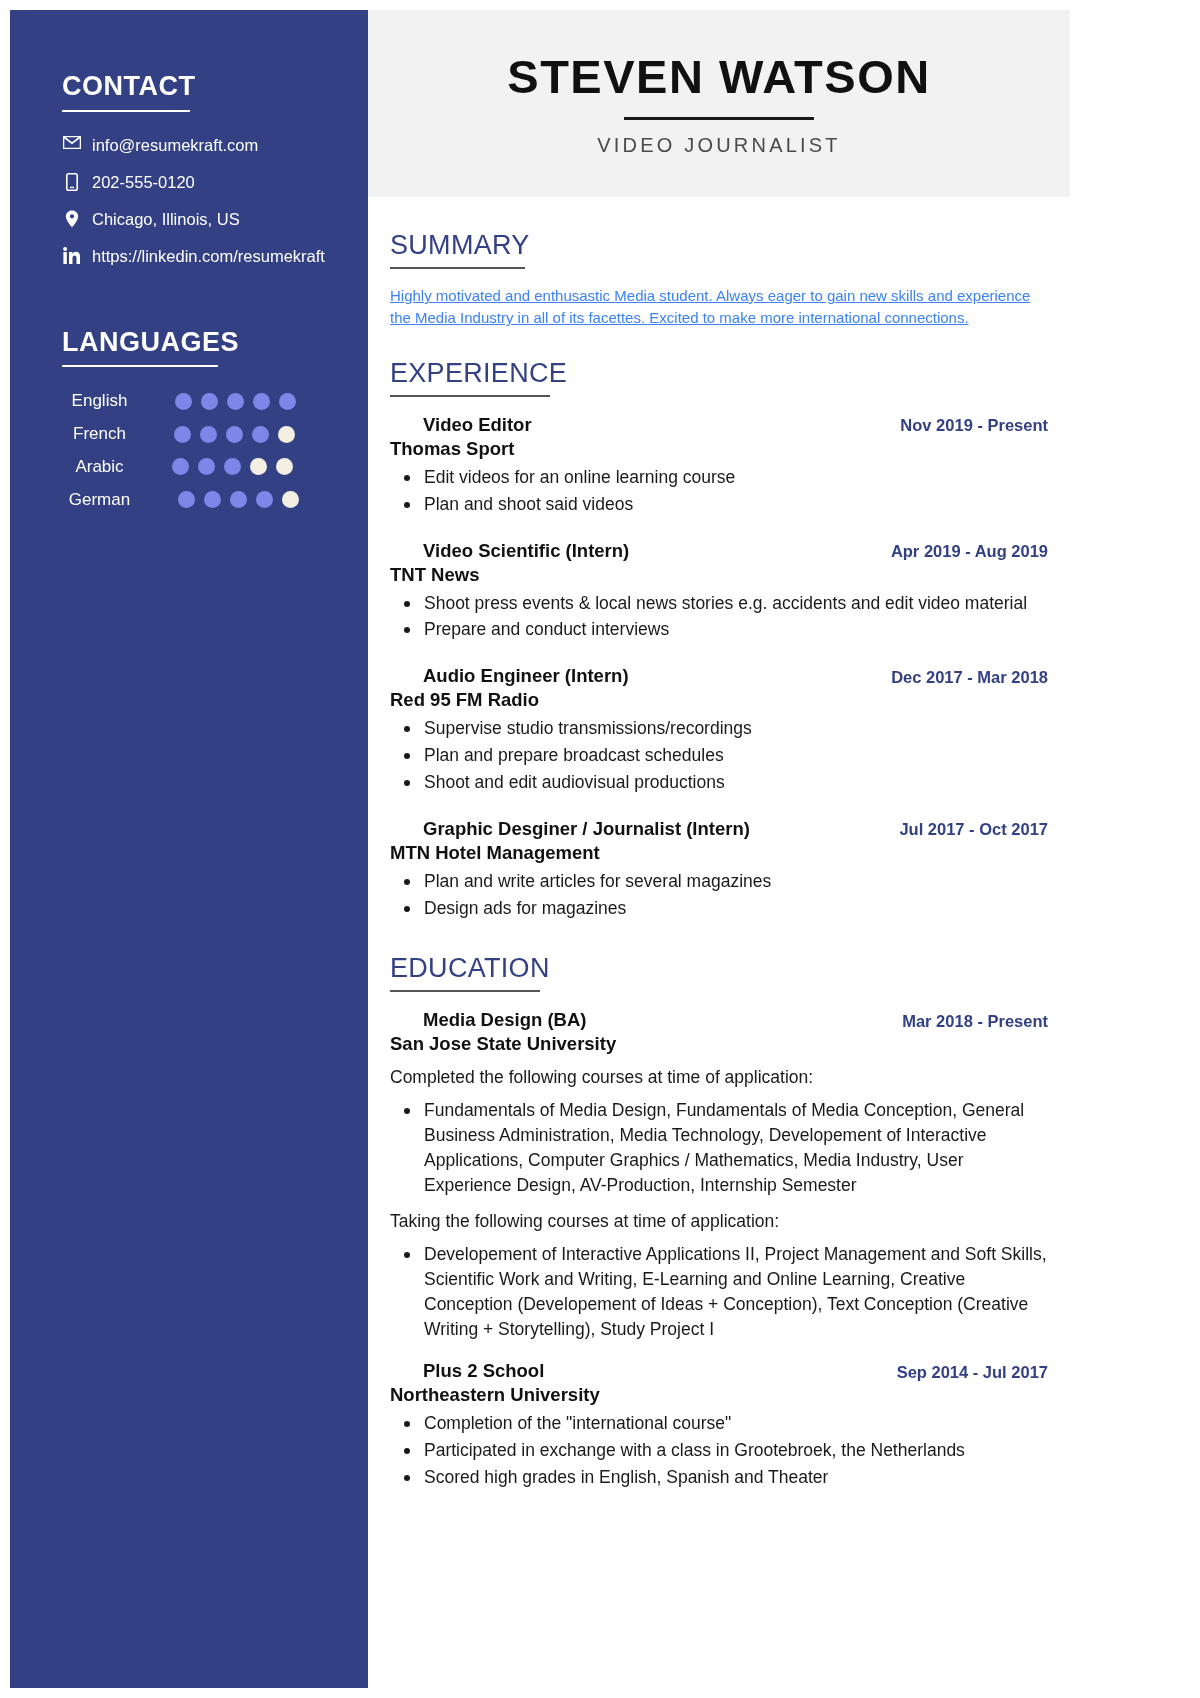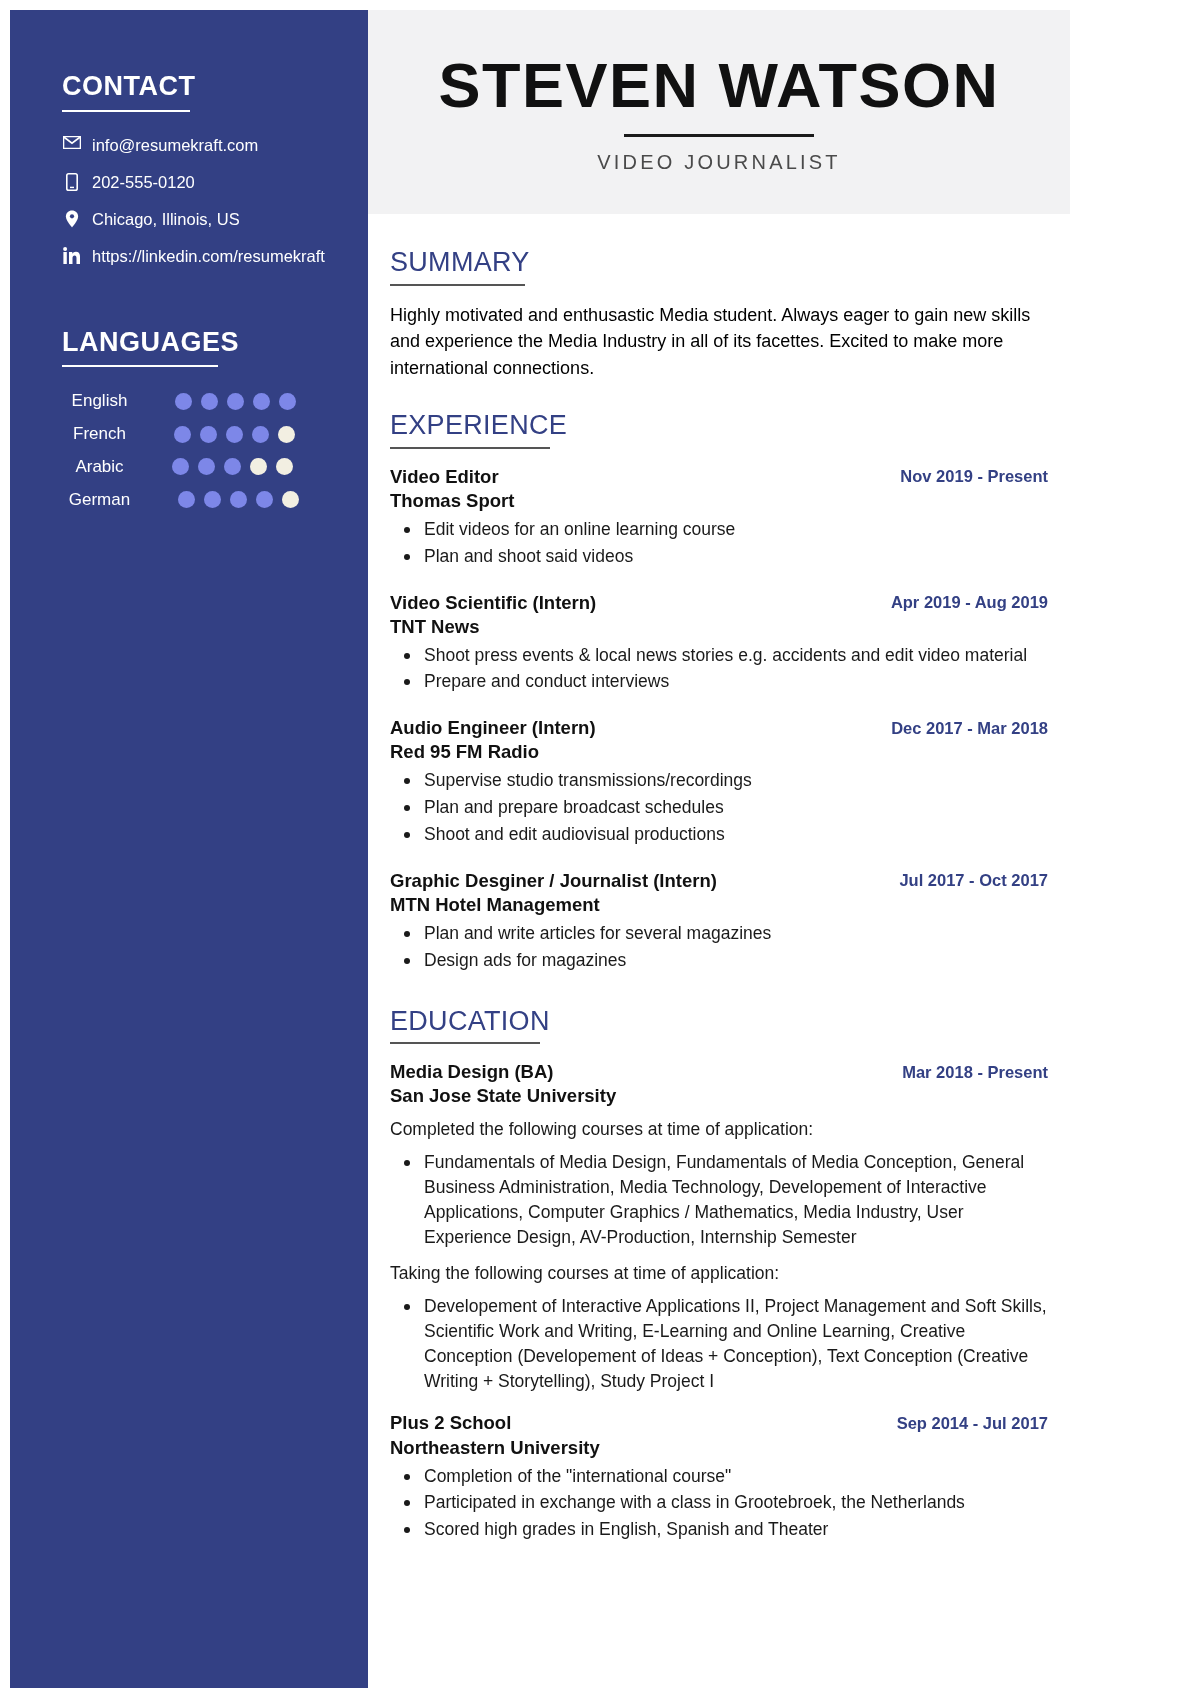--- a/index.html
+++ b/index.html
@@ -90,21 +90,21 @@
     flex-direction: column;
     padding-right: 10px;
   }
 
   .namecard {
     background: #f2f2f3;
     padding: 42px 20px 40px 20px;
     text-align: center;
   }
   .fullname {
-    font-size: 63px;
+    font-size: 47px;
     font-weight: 700;
     letter-spacing: 1.5px;
     color: #111111;
     line-height: 1.05;
   }
   .name-rule {
     width: 190px;
     height: 3px;
     background: #1a1a1a;
     margin: 16px auto 14px auto;
@@ -132,33 +132,35 @@
     margin: 6px 0 16px 0;
   }
   .sec-rule.summary { width: 135px; }
   .sec-rule.experience { width: 160px; }
   .sec-rule.education { width: 150px; }
 
   .section { margin-bottom: 34px; }
   .section.summary { margin-bottom: 30px; }
 
   .para {
-    font-size: 18px;
+    font-size: 15px;
     line-height: 1.47;
-    color: #000000;
+    color: #3b82f6;
+    text-decoration: underline;
   }
 
   .entry { margin-bottom: 22px; }
   .entry:last-child { margin-bottom: 0; }
 
   .entry-head {
     display: flex;
     justify-content: space-between;
-    align-items: center;
+    align-items: flex-end;
     gap: 16px;
+    margin-left: 33px;
   }
   .entry-role {
     font-size: 18.5px;
     font-weight: 700;
     color: #111111;
     line-height: 1.3;
   }
   .entry-date {
     font-size: 16.5px;
     font-weight: 700;

